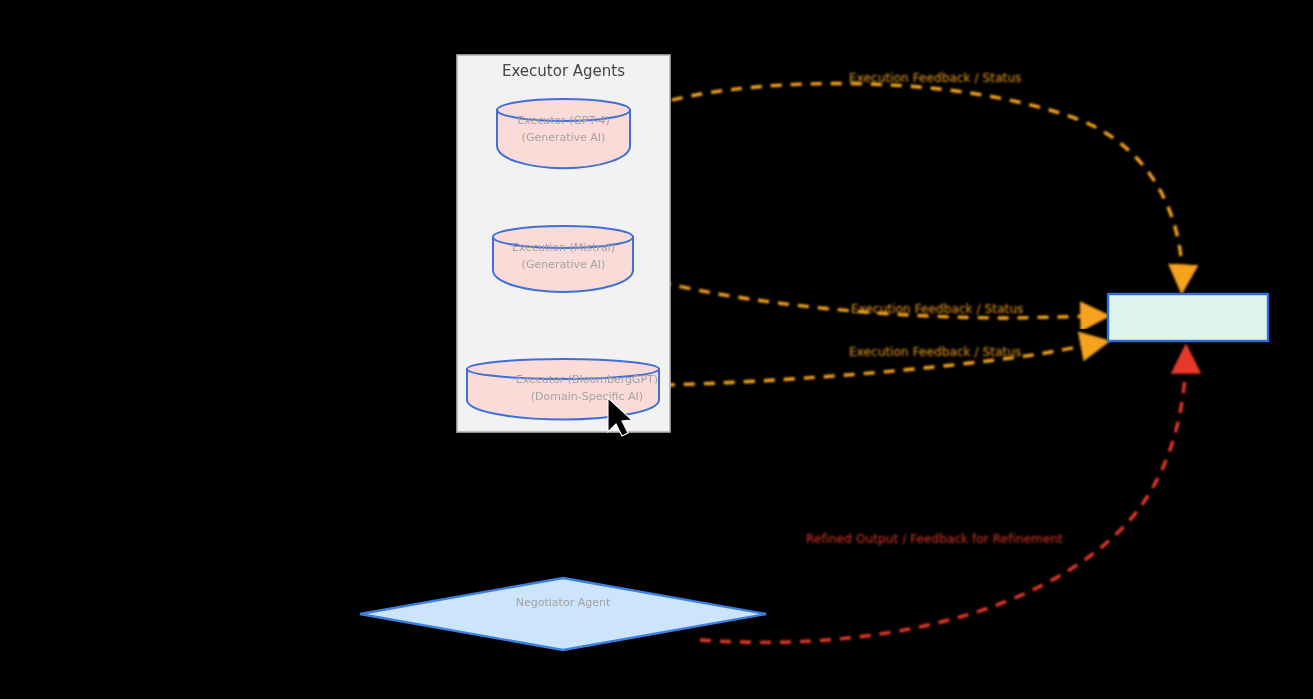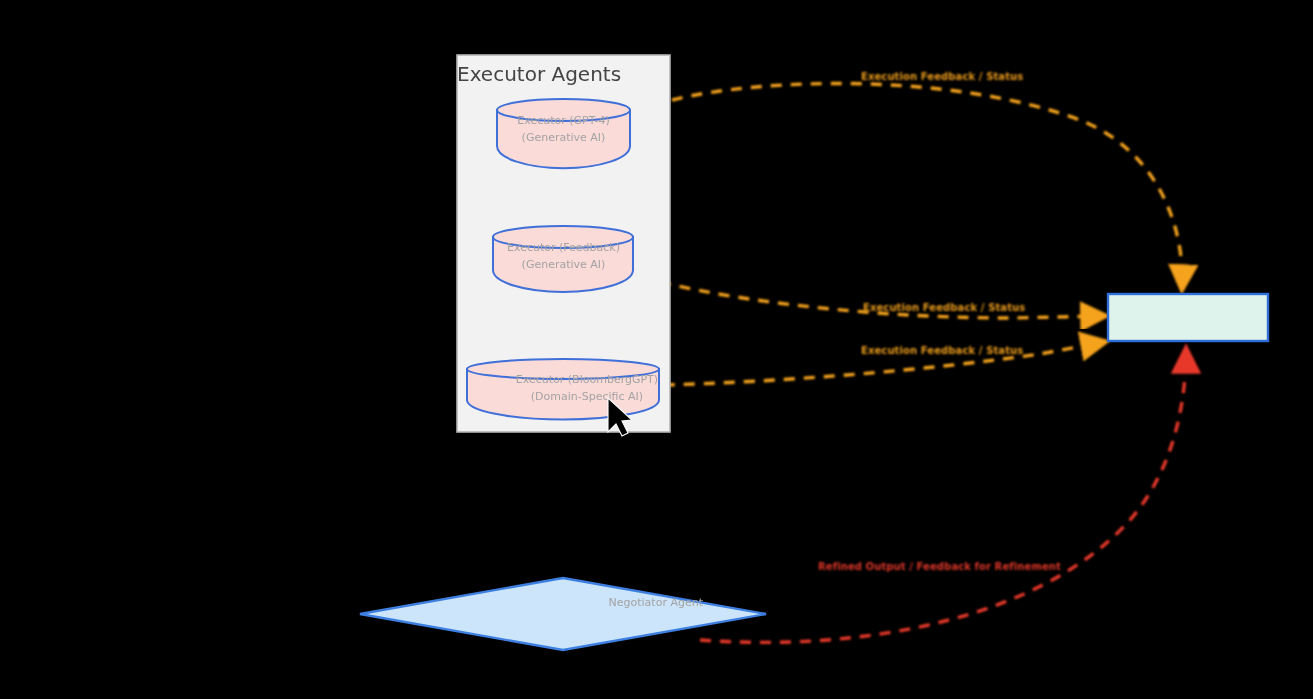--- a/index.html
+++ b/index.html
@@ -29,32 +29,31 @@
     position: absolute;
     text-align: center;
     color: #a3a3a3;
     font-size: 11px;
     line-height: 17px;
     pointer-events: none;
     white-space: nowrap;
   }
   .cluster-title {
     position: absolute;
-    text-align: left;
+    text-align: center;
     color: #444444;
-    font-size: 20px;
+    font-size: 15px;
     white-space: nowrap;
   }
   .edge-label {
     position: absolute;
-    font-size: 10px;
-    font-weight: bold;
+    font-size: 12px;
+    font-weight: normal;
     white-space: nowrap;
     letter-spacing: 0.1px;
-    margin-left: 12px;
   }
   .edge-label.blurry {
     filter: blur(0.9px);
     opacity: 0.95;
   }
   .node-label.two-line span { display: block; }
 </style>
 </head>
 <body>
 
@@ -147,41 +146,41 @@
       <path d="M563,578 L766,614 L563,650 L360,614 Z" fill="#cce5fb" stroke="#3d7fe0" stroke-width="2.4"></path>
     </g>
   </svg>
 
   <div class="node-label two-line" style="left:497px; top:112px; width:133px;">
     <span>Executor (GPT-4)</span>
     <span>(Generative AI)</span>
   </div>
 
   <div class="node-label two-line" style="left:483px; top:239px; width:161px;">
-    <span>Executor (Feedback)</span>
+    <span>Execution (Mistral)</span>
     <span>(Generative AI)</span>
   </div>
 
   <div class="node-label two-line" style="left:463px; top:371px; width:200px;margin-left:24px;">
     <span>Executor (BloombergGPT)</span>
     <span>(Domain-Specific AI)</span>
   </div>
 
 
-  <div class="node-label two-line" style="left:423px; top:594px; width:280px;text-align:right;">
+  <div class="node-label two-line" style="left:423px; top:594px; width:280px;">
     <span>Negotiator Agent</span>
   </div>
 
   <div class="edge-label blurry" style="left:849px; top:71px; color:#f5a21e;">Execution Feedback / Status</div>
 
   <div class="edge-label blurry" style="left:851px; top:302px; color:#f5a21e;">Execution Feedback / Status</div>
 
   <div class="edge-label blurry" style="left:849px; top:345px; color:#f5a21e;">Execution Feedback / Status</div>
 
-  <div class="edge-label blurry" style="left:806px; top:561px; color:#e8392b;text-align:right;">Refined Output / Feedback for Refinement</div>
+  <div class="edge-label blurry" style="left:806px; top:532px; color:#e8392b;text-align:right;">Refined Output / Feedback for Refinement</div>
 
   <svg class="layer" viewBox="0 0 1313 699">
     <g>
       <path d="M608,398 L608,432 L616,424 L622,436 L628,433 L622,421 L632,420 Z" fill="#000000" stroke="#ffffff" stroke-width="1.1"></path>
     </g>
   </svg>
 
 </div>
 
 </body></html>

